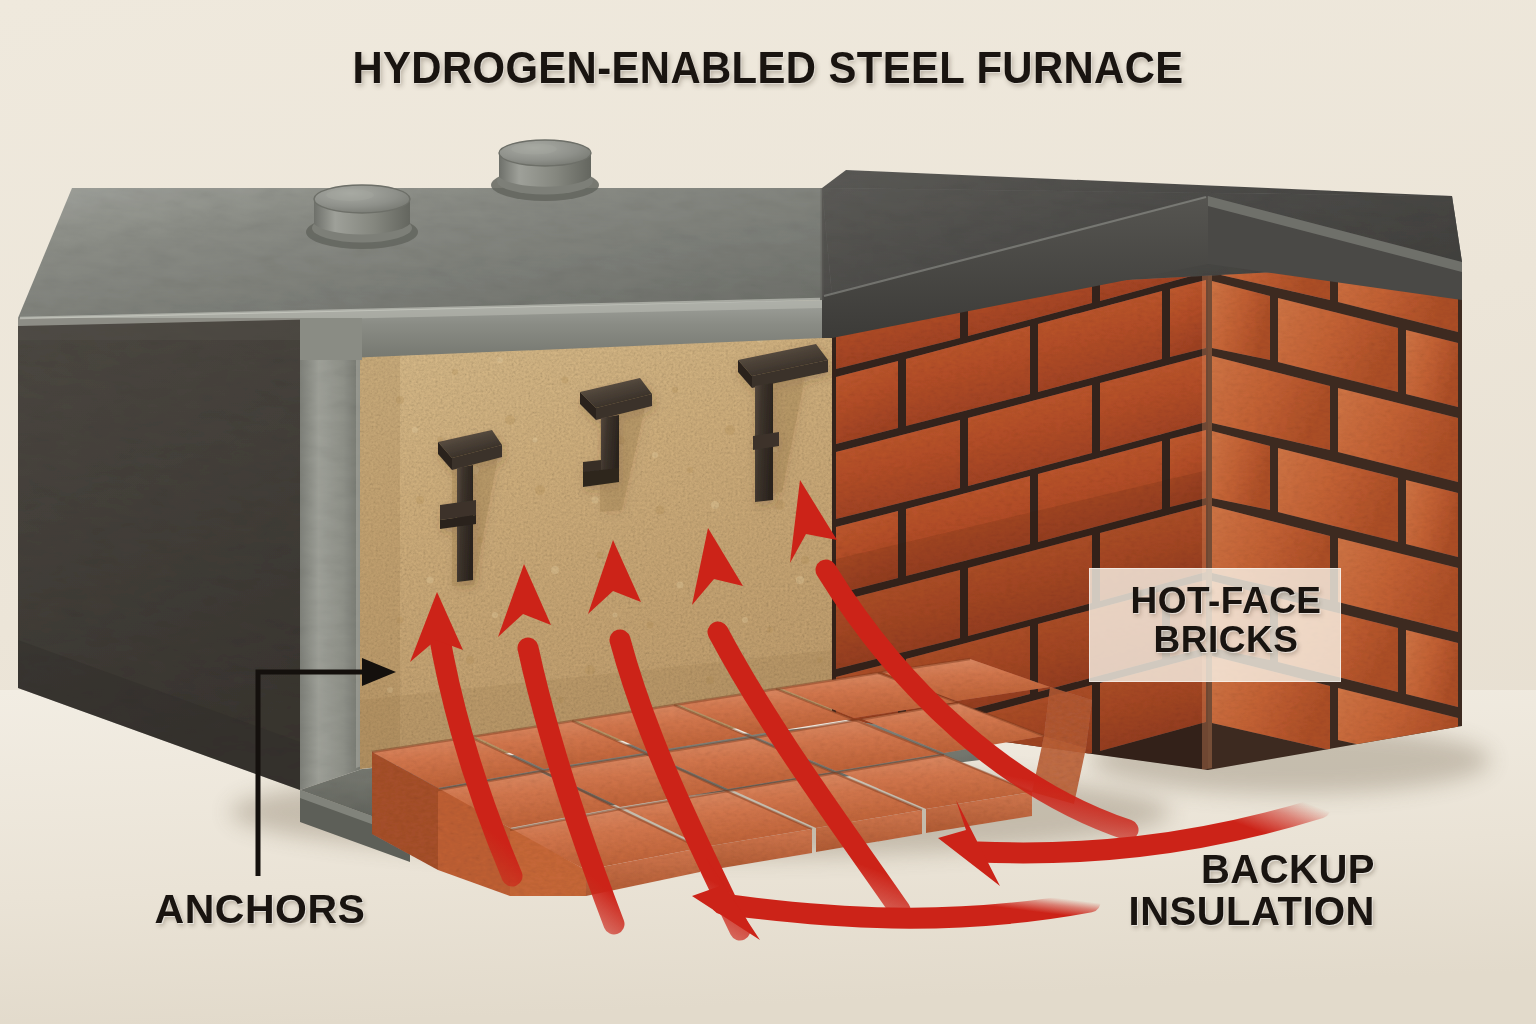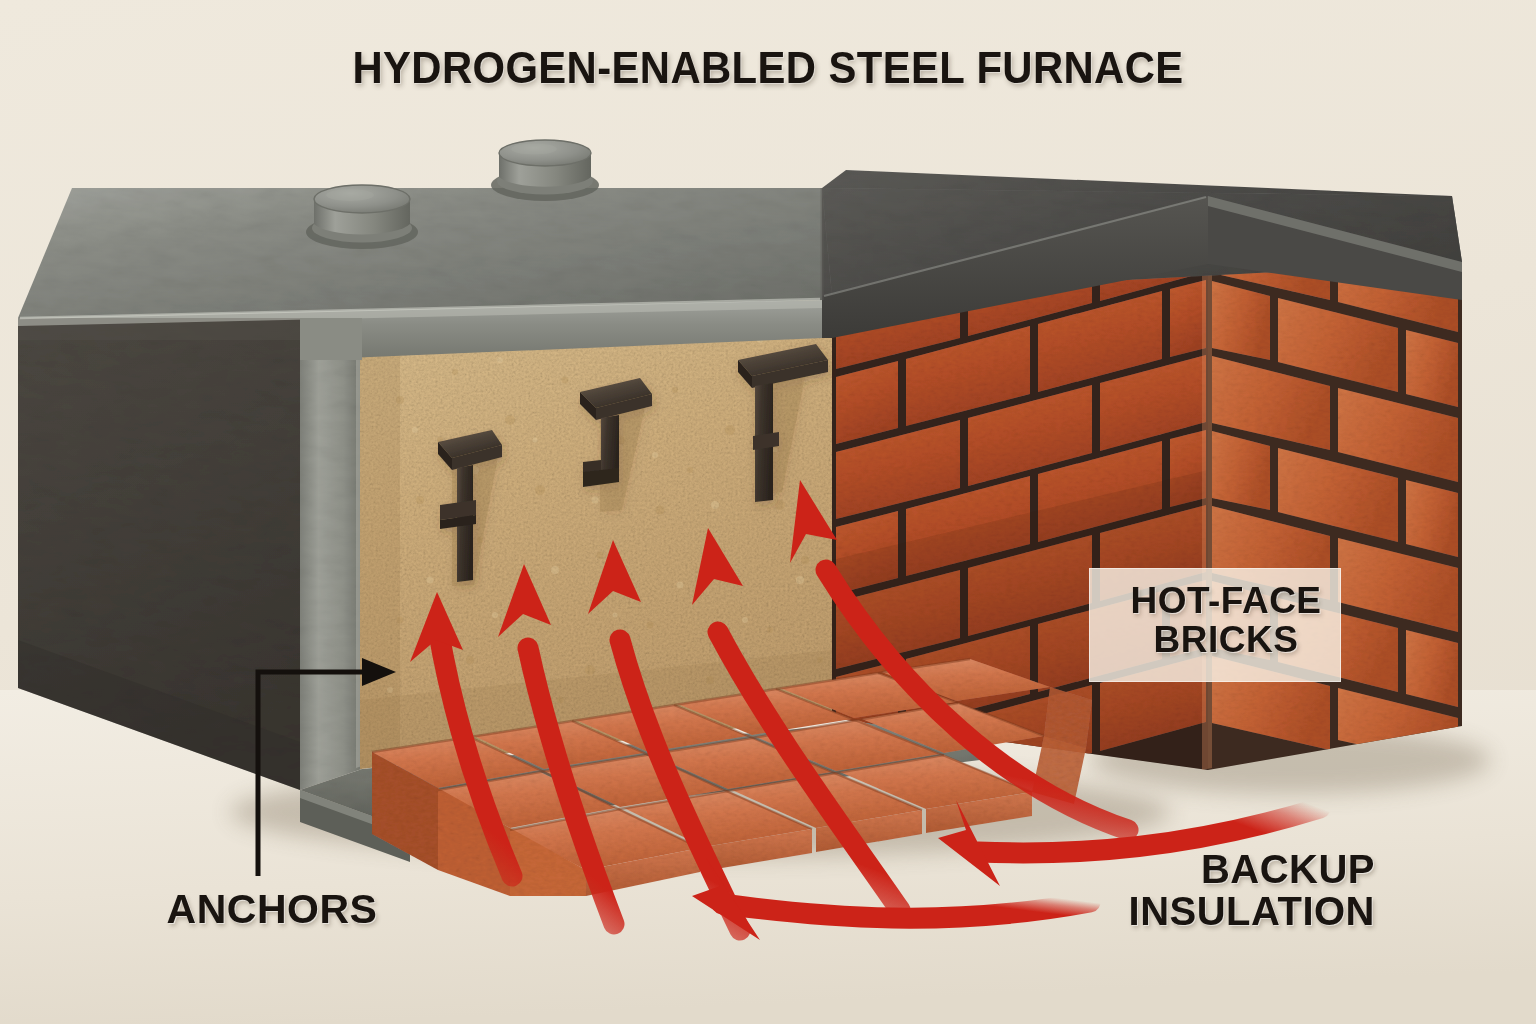--- a/index.html
+++ b/index.html
@@ -62,21 +62,21 @@
     padding-left: 12px;
   }
   #backup-label {
     left: 1045px;
     top: 848px;
     width: 330px;
     text-align: right;
     font-size: 40px;
   }
   #anchors-label {
-    left: 112px;
+    left: 100px;
     top: 888px;
     width: 320px;
     text-align: center;
     font-size: 41px;
   }
 </style>
 </head>
 <body>
 
 <div id="stage">

